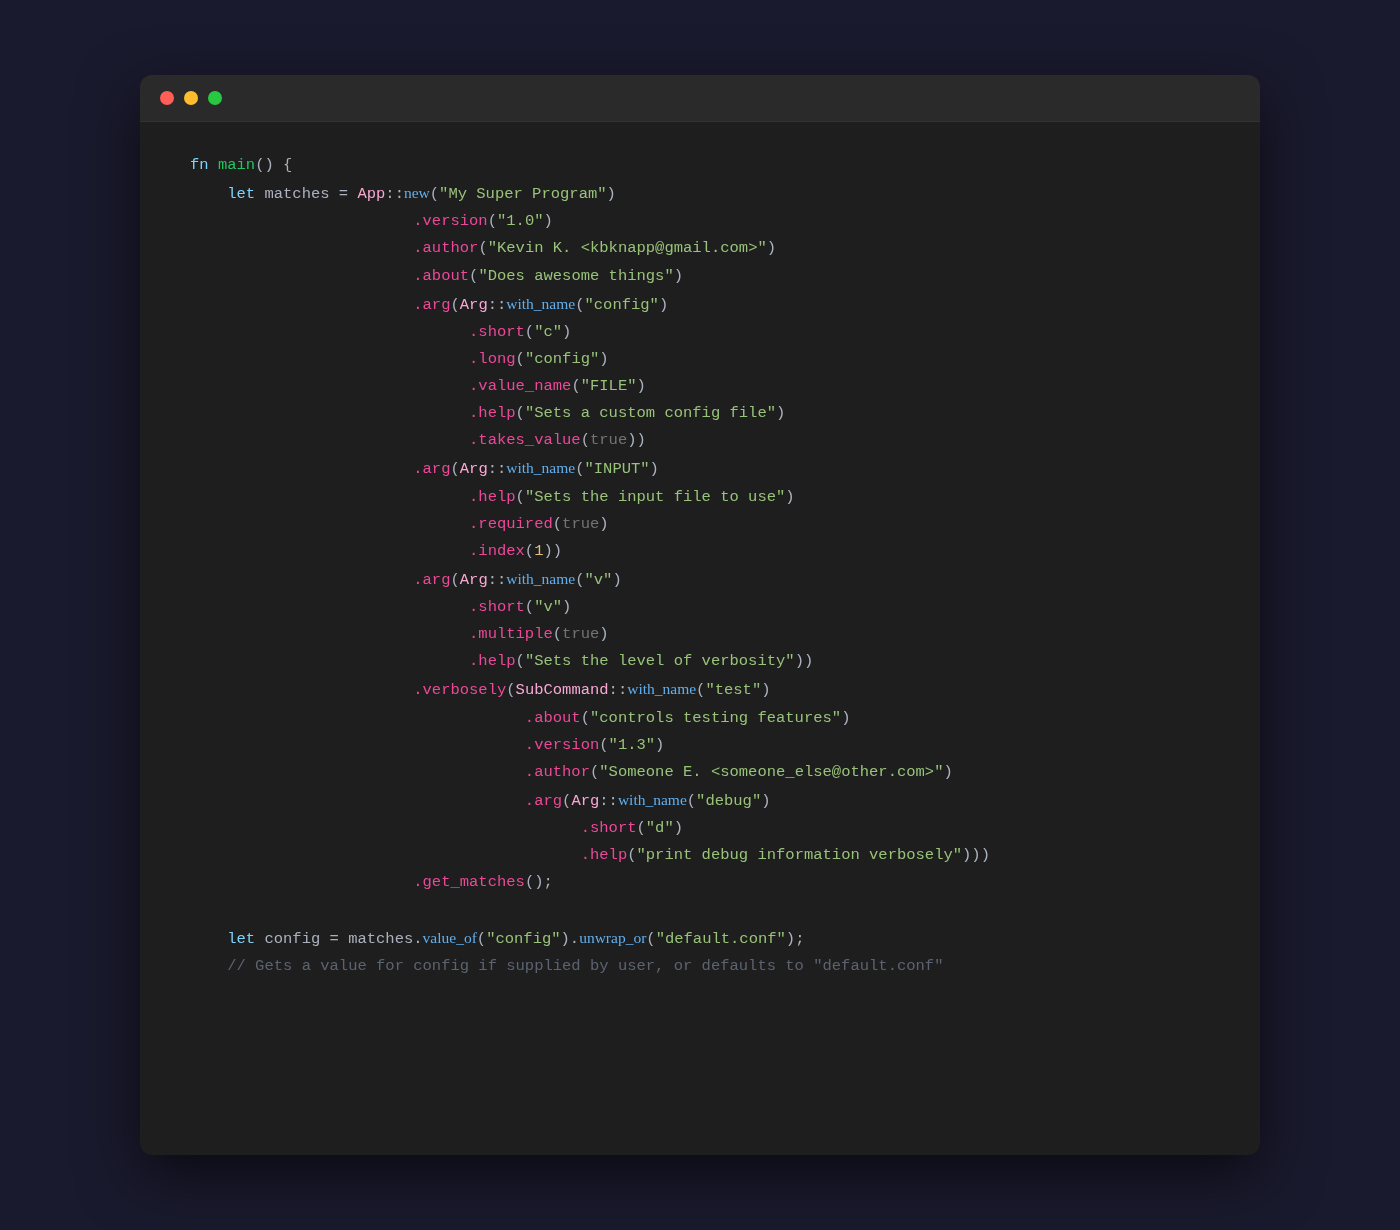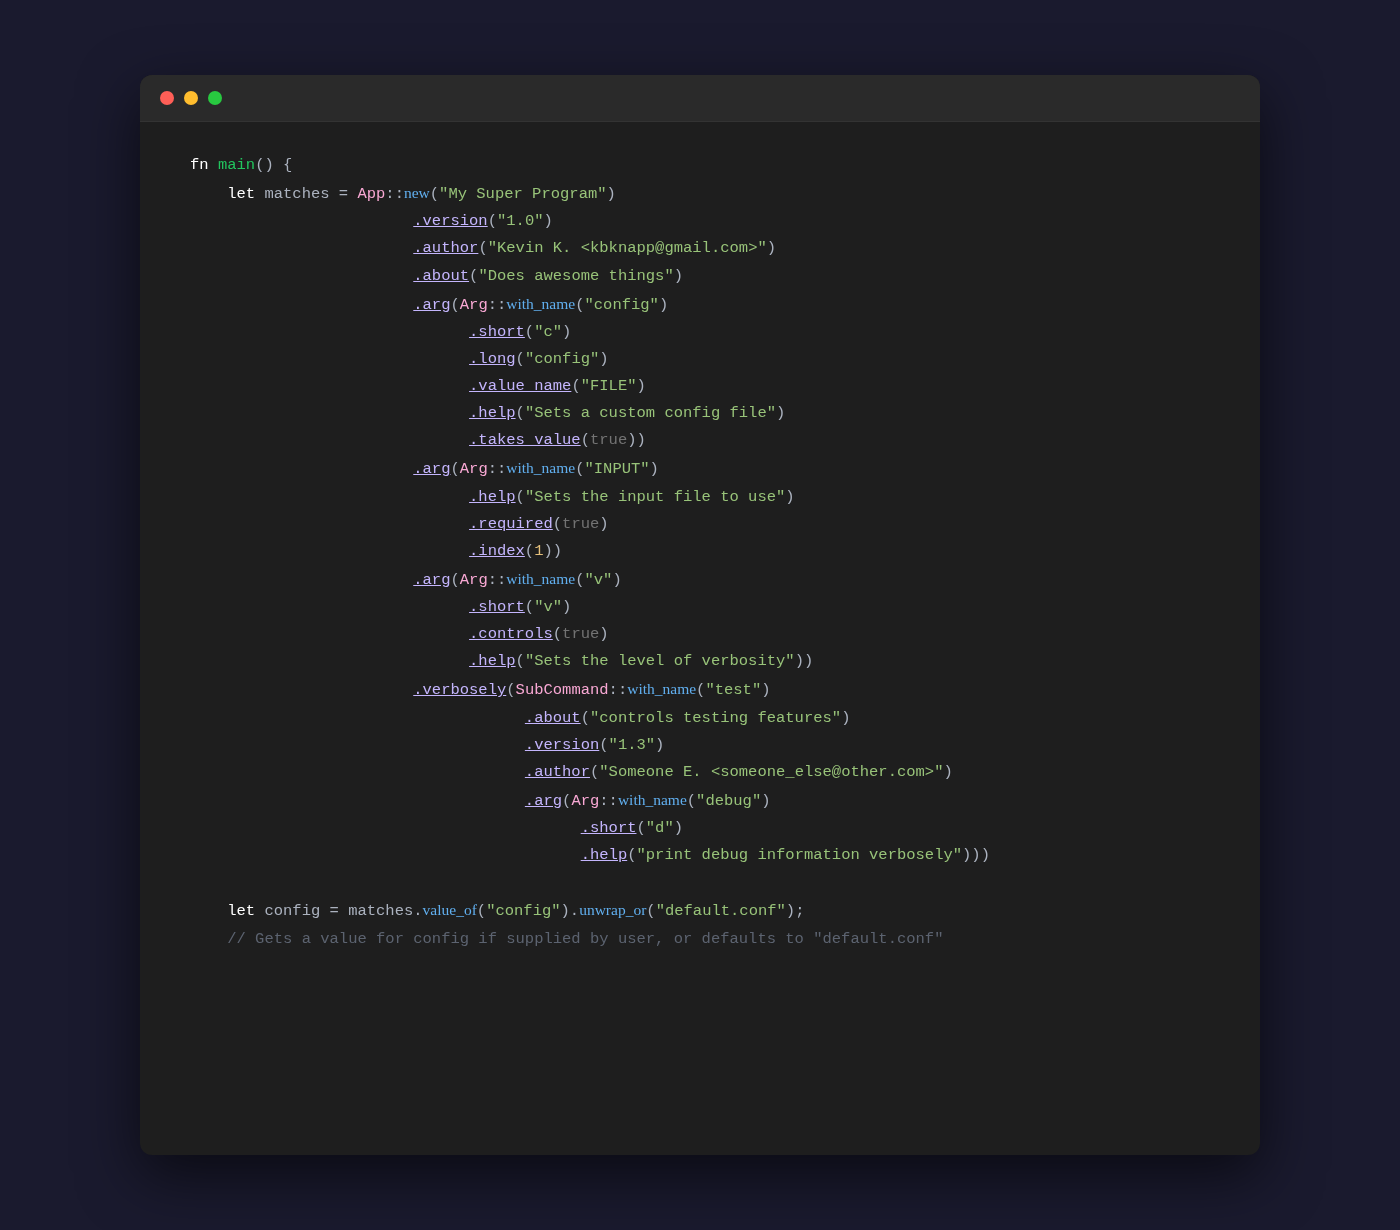--- a/index.html
+++ b/index.html
@@ -52,30 +52,30 @@
       line-height: 1.75;
       font-family: 'Courier New', Courier, monospace;
     }
 
     .line {
       white-space: pre;
       display: block;
     }
 
     
-    .kw { color: #ffffff; }          
+    .kw { color: #7dd3fc; }          
     .fn-name { color: #22c55e; }      
     .method { color: #61afef; font-family: Liberation Serif, serif; }
     .string { color: #98c379; }       
     .bool { color: #737373; }         
     .number { color: #e5c07b; }       
     .type { color: #f9a8d4; }
     .comment { color: #5c6370; }
     .plain { color: #abb2bf; }
-    .dot-access { color: #c4b5fd; text-decoration: underline; }   
+    .dot-access { color: #ec4899; }   
   </style>
 </head>
 <body>
 
 <div class="window">
   <div class="titlebar">
     <div class="dot dot-red"></div>
     <div class="dot dot-yellow"></div>
     <div class="dot dot-green"></div>
   </div>
@@ -108,38 +108,39 @@
     <span class="line">                              <span class="dot-access">.help</span><span class="plain">(</span><span class="string">"Sets the input file to use"</span><span class="plain">)</span></span>
 
     <span class="line">                              <span class="dot-access">.required</span><span class="plain">(</span><span class="bool">true</span><span class="plain">)</span></span>
 
     <span class="line">                              <span class="dot-access">.index</span><span class="plain">(</span><span class="number">1</span><span class="plain">))</span></span>
 
     <span class="line">                        <span class="dot-access">.arg</span><span class="plain">(</span><span class="type">Arg</span><span class="plain">::</span><span class="method">with_name</span><span class="plain">(</span><span class="string">"v"</span><span class="plain">)</span></span>
 
     <span class="line">                              <span class="dot-access">.short</span><span class="plain">(</span><span class="string">"v"</span><span class="plain">)</span></span>
 
-    <span class="line">                              <span class="dot-access">.controls</span><span class="plain">(</span><span class="bool">true</span><span class="plain">)</span></span>
+    <span class="line">                              <span class="dot-access">.multiple</span><span class="plain">(</span><span class="bool">true</span><span class="plain">)</span></span>
 
     <span class="line">                              <span class="dot-access">.help</span><span class="plain">(</span><span class="string">"Sets the level of verbosity"</span><span class="plain">))</span></span>
 
     <span class="line">                        <span class="dot-access">.verbosely</span><span class="plain">(</span><span class="type">SubCommand</span><span class="plain">::</span><span class="method">with_name</span><span class="plain">(</span><span class="string">"test"</span><span class="plain">)</span></span>
 
     <span class="line">                                    <span class="dot-access">.about</span><span class="plain">(</span><span class="string">"controls testing features"</span><span class="plain">)</span></span>
 
     <span class="line">                                    <span class="dot-access">.version</span><span class="plain">(</span><span class="string">"1.3"</span><span class="plain">)</span></span>
 
     <span class="line">                                    <span class="dot-access">.author</span><span class="plain">(</span><span class="string">"Someone E. &lt;someone_else@other.com&gt;"</span><span class="plain">)</span></span>
 
     <span class="line">                                    <span class="dot-access">.arg</span><span class="plain">(</span><span class="type">Arg</span><span class="plain">::</span><span class="method">with_name</span><span class="plain">(</span><span class="string">"debug"</span><span class="plain">)</span></span>
 
     <span class="line">                                          <span class="dot-access">.short</span><span class="plain">(</span><span class="string">"d"</span><span class="plain">)</span></span>
 
     <span class="line">                                          <span class="dot-access">.help</span><span class="plain">(</span><span class="string">"print debug information verbosely"</span><span class="plain">)))</span></span>
 
+    <span class="line">                        <span class="dot-access">.get_matches</span><span class="plain">();</span></span>
 
     <span class="line">&nbsp;</span>
 
     <span class="line">    <span class="kw">let</span> <span class="plain">config = matches.</span><span class="method">value_of</span><span class="plain">(</span><span class="string">"config"</span><span class="plain">).</span><span class="method">unwrap_or</span><span class="plain">(</span><span class="string">"default.conf"</span><span class="plain">);</span></span>
 
     <span class="line">    <span class="comment">// Gets a value for config if supplied by user, or defaults to "default.conf"</span></span>
 
   </div>
 </div>
 

